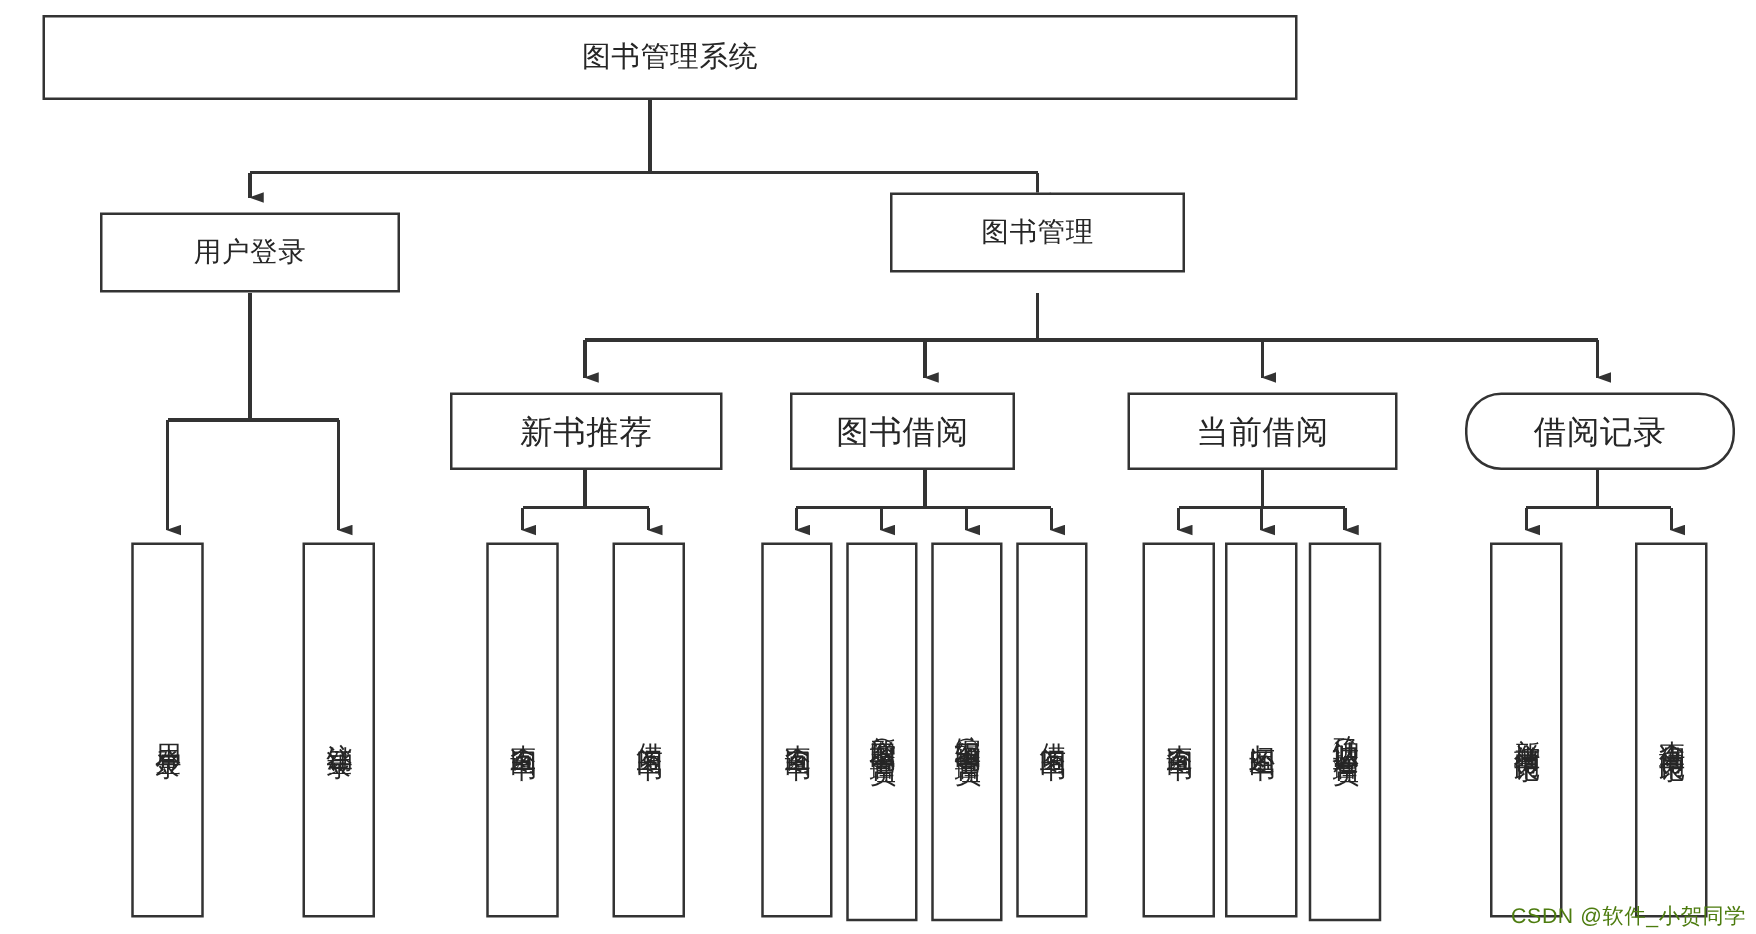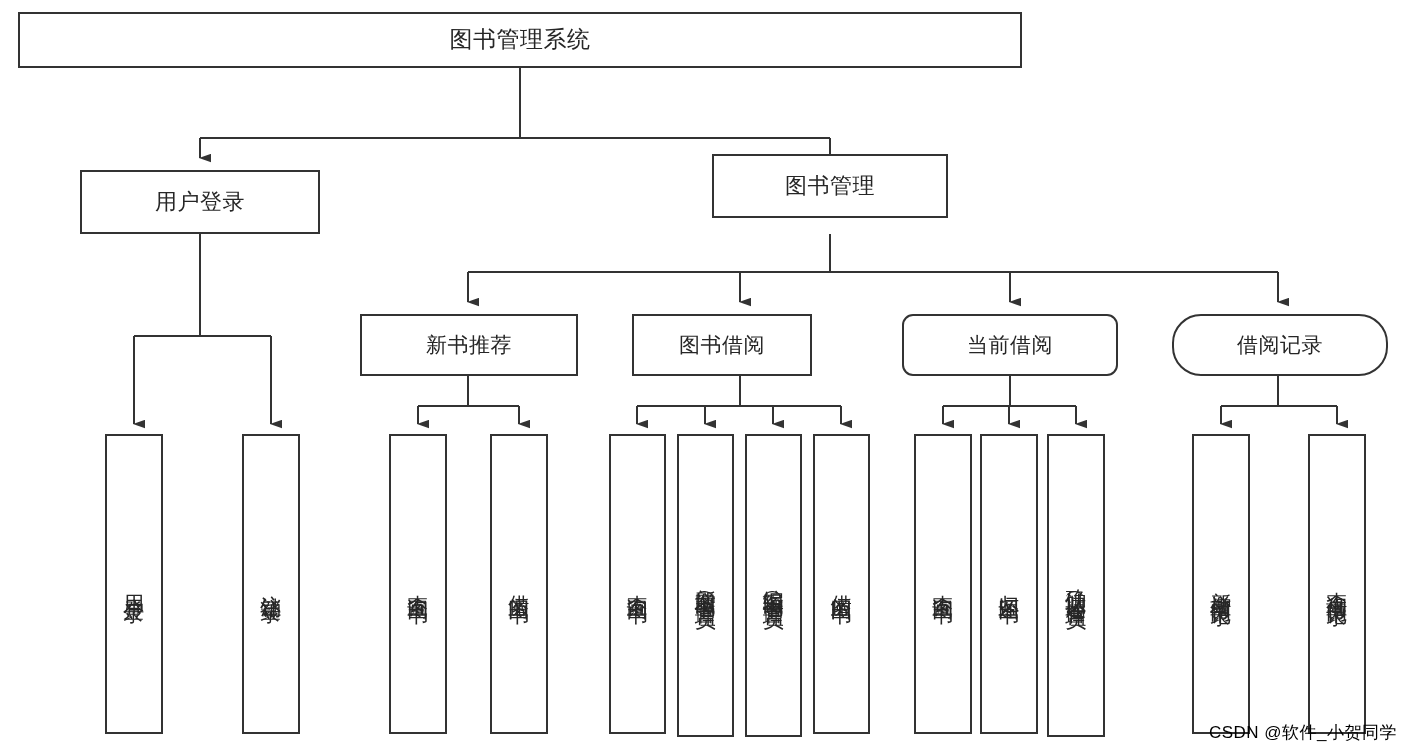--- a/index.html
+++ b/index.html
@@ -44,40 +44,40 @@
     white-space: pre;
     letter-spacing: 0.5px;
   }
   .node-root .node-label {
     font-size: 23px;
   }
   .node-l2 .node-label {
     font-size: 22px;
   }
   .node-l3 .node-label {
-    font-size: 21px;
+    font-size: 26px;
   }
   .node-leaf {
     align-items: center;
     justify-content: center;
   }
   .node-leaf .node-label {
     font-size: 21px;
     writing-mode: vertical-rl;
     text-orientation: upright;
     line-height: 1.12;
     letter-spacing: 3px;
     white-space: nowrap;
   }
   .watermark {
     position: absolute;
     right: 8px;
     bottom: 3px;
     font-size: 17px;
-    color: #000000;
+    color: #4d7c0f;
     letter-spacing: 0.5px;
     white-space: nowrap;
     pointer-events: none;
   }
 </style>
 </head>
 <body>
 
 <div id="diagram-root">
 
@@ -125,41 +125,41 @@
       <path d="M1009,406 L1009,424" marker-end="url(#arrowhead)"></path>
       <path d="M1076,406 L1076,424" marker-end="url(#arrowhead)"></path>
 
       <path d="M1278,376 L1278,406"></path>
       <path d="M1221,406 L1337,406"></path>
       <path d="M1221,406 L1221,424" marker-end="url(#arrowhead)"></path>
       <path d="M1337,406 L1337,424" marker-end="url(#arrowhead)"></path>
     </g>
   </svg>
 
-  <div class="node-box node-root" style="left:18px; top:12px; width:1004px; height:56px;">
+  <div class="node-box node-root" style="left:34px; top:12px; width:1004px; height:68px;">
     <span class="node-label">图书管理系统</span>
   </div>
 
   <div class="node-box node-l2" style="left:80px; top:170px; width:240px; height:64px;">
     <span class="node-label">用户登录</span>
   </div>
 
   <div class="node-box node-l2" style="left:712px; top:154px; width:236px; height:64px;">
     <span class="node-label">图书管理</span>
   </div>
 
   <div class="node-box node-l3" style="left:360px; top:314px; width:218px; height:62px;">
     <span class="node-label">新书推荐</span>
   </div>
 
   <div class="node-box node-l3" style="left:632px; top:314px; width:180px; height:62px;">
     <span class="node-label">图书借阅</span>
   </div>
 
-  <div class="node-box node-l3" style="left:902px; top:314px; width:216px; height:62px;border-radius:11px;">
+  <div class="node-box node-l3" style="left:902px; top:314px; width:216px; height:62px;">
     <span class="node-label">当前借阅</span>
   </div>
 
   <div class="node-box node-l3" style="left:1172px; top:314px; width:216px; height:62px;border-radius:29px;">
     <span class="node-label">借阅记录</span>
   </div>
 
   <div class="node-box node-leaf" style="left:105px; top:434px; width:58px; height:300px;">
     <span class="node-label">用户登录</span>
   </div>

